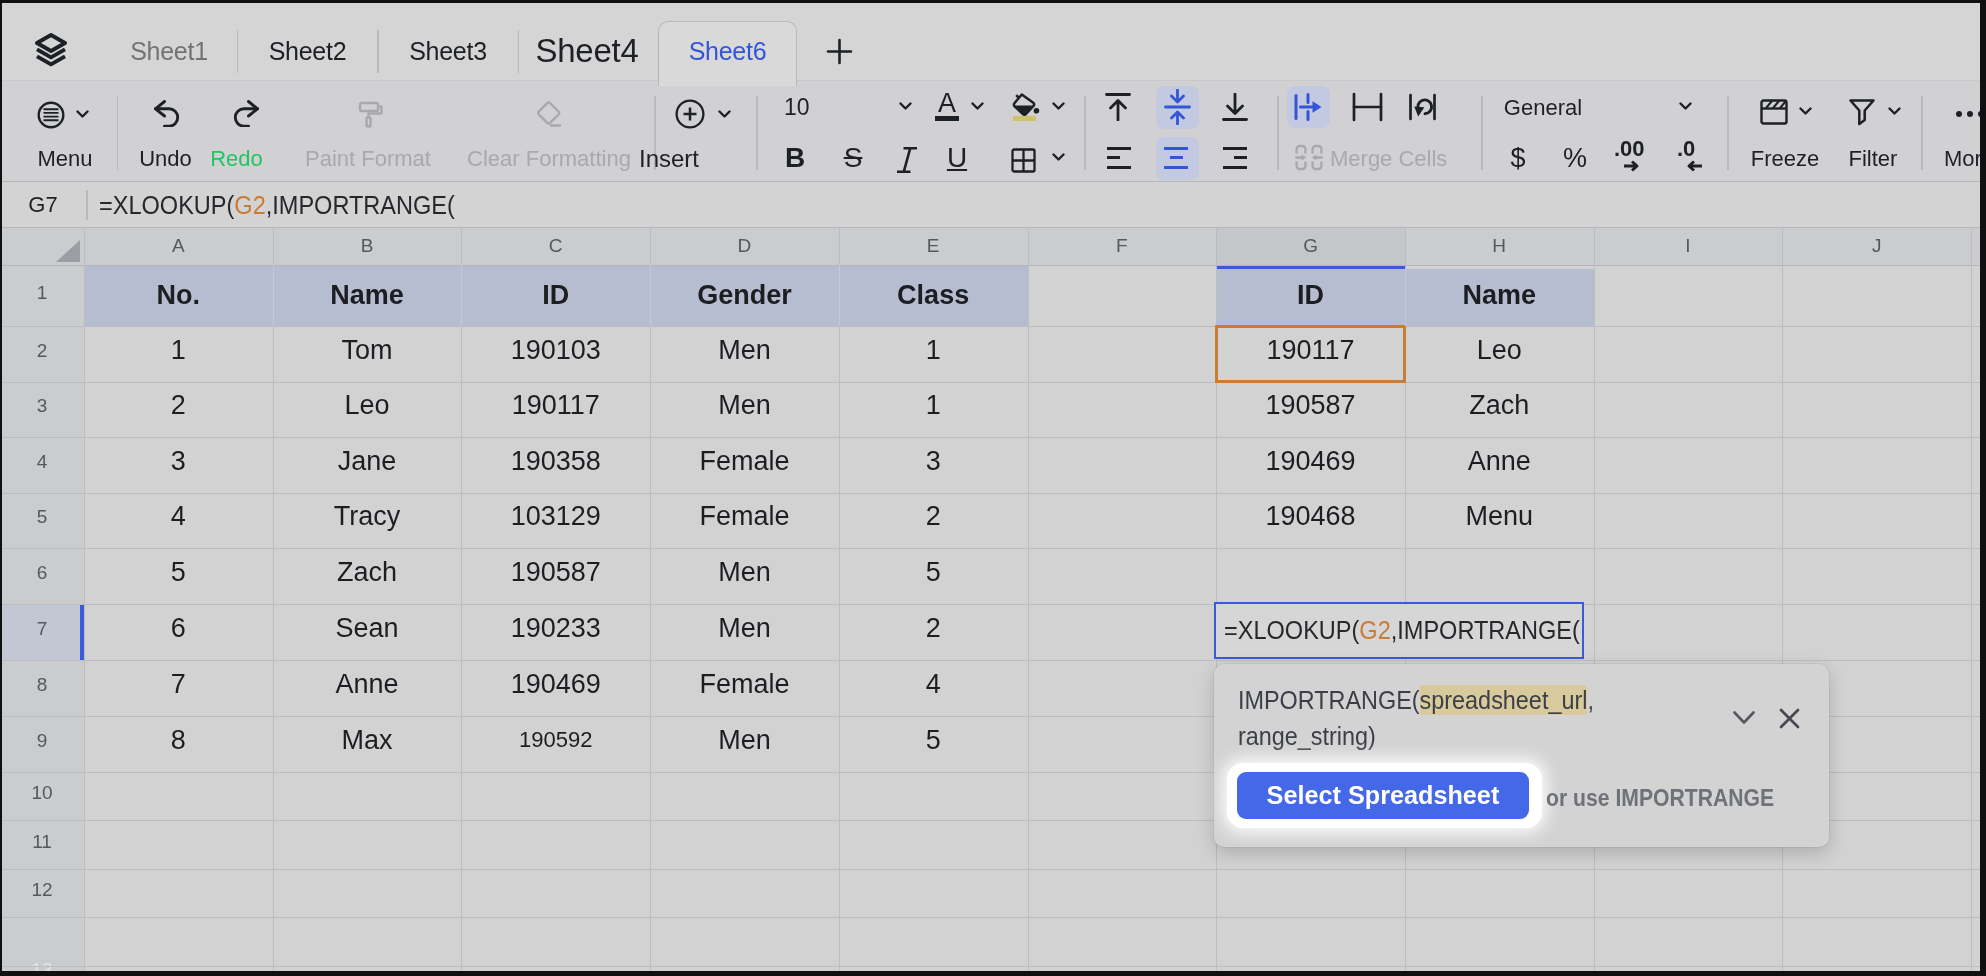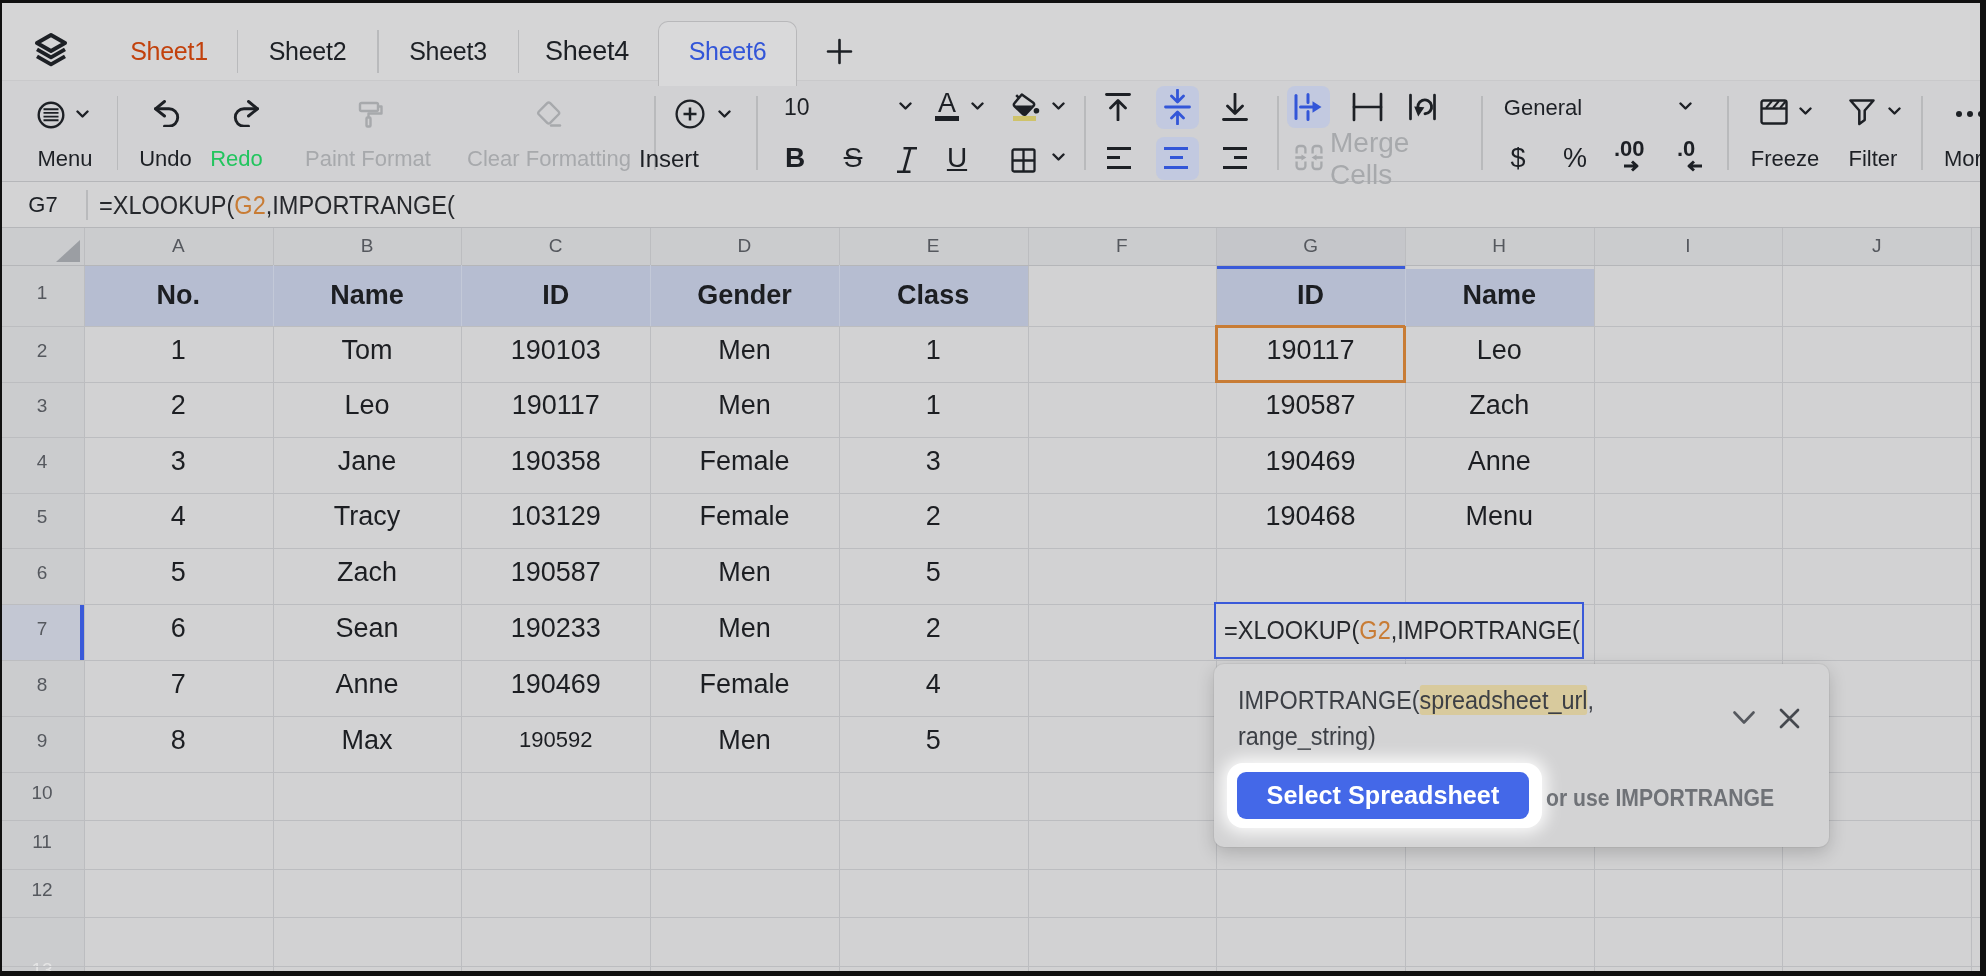--- a/index.html
+++ b/index.html
@@ -12,24 +12,24 @@
 <div class="a" style="left:0px;top:182px;width:1986px;height:46px;background:#d3d3d4;border-bottom:1px solid #b5b6b9;"></div>
 <div class="a" style="left:0px;top:228px;width:1986px;height:748px;background:#d2d2d3;"></div>
 <svg class="a" style="left:35px;top:33px" width="32" height="34" viewBox="0 0 32 34" fill="none" stroke="#1d2025" stroke-width="3.9" stroke-linejoin="round">
 <path d="M16 2 L30 10 L16 18 L2 10 Z"></path>
 <path d="M2 16.4 L16 24.4 L30 16.4"></path>
 <path d="M2 23.4 L16 31.4 L30 23.4"></path>
   </svg>
 <div class="a" style="left:236.5px;top:30px;width:1.5px;height:43px;background:#b9babc;"></div>
 <div class="a" style="left:377px;top:30px;width:1.5px;height:43px;background:#b9babc;"></div>
 <div class="a" style="left:517.5px;top:30px;width:1.5px;height:43px;background:#b9babc;"></div>
-<div class="a ct" style="left:99px;top:30px;width:140px;height:42px;font-size:25px;letter-spacing:-0.25px;color:#c2410c;">Sheet1</div>
+<div class="a ct" style="left:99px;top:30px;width:140px;height:42px;font-size:25px;letter-spacing:-0.25px;color:#737373;">Sheet1</div>
 <div class="a ct" style="left:237.5px;top:30px;width:140px;height:42px;font-size:25px;letter-spacing:-0.25px;color:#1d2025;">Sheet2</div>
 <div class="a ct" style="left:378px;top:30px;width:140px;height:42px;font-size:25px;letter-spacing:-0.25px;color:#1d2025;">Sheet3</div>
-<div class="a ct" style="left:517px;top:30px;width:140px;height:42px;font-size:27px;letter-spacing:-0.25px;color:#1d2025;">Sheet4</div>
+<div class="a ct" style="left:517px;top:30px;width:140px;height:42px;font-size:33px;letter-spacing:-0.25px;color:#1d2025;">Sheet4</div>
 <div class="a" style="left:658px;top:21px;width:139px;height:64.5px;background:#d9d9da;border:1px solid #b8b8ba;border-bottom:none;border-radius:10px 10px 0 0;z-index:3;"></div>
 <div class="a ct" style="left:658px;top:30px;width:139px;height:42px;font-size:25px;letter-spacing:-0.25px;color:#3356d8;z-index:4;">Sheet6</div>
 <svg class="a" style="left:826px;top:38px" width="27" height="27" viewBox="0 0 27 27" stroke="#1d2025" stroke-width="2.6" stroke-linecap="round">
     <path d="M13.5 2 V25 M2 13.5 H25"></path>
   </svg>
 <div class="a" style="left:116.5px;top:96px;width:1.5px;height:74px;background:#b9babc;"></div>
 <div class="a" style="left:654px;top:96px;width:1.5px;height:74px;background:#b9babc;"></div>
 <div class="a" style="left:756px;top:96px;width:1.5px;height:74px;background:#b9babc;"></div>
 <div class="a" style="left:1084px;top:96px;width:1.5px;height:74px;background:#b9babc;"></div>
 <div class="a" style="left:1277px;top:96px;width:1.5px;height:74px;background:#b9babc;"></div>
@@ -151,21 +151,21 @@
 <svg class="a" style="left:1295px;top:144px" width="28" height="27" viewBox="0 0 28 27" fill="none" stroke="#a7a9ac" stroke-width="2.3">
     <path d="M1.6 9.5 V5 a3 3 0 0 1 3 -3 h2.8 a3 3 0 0 1 3 3 v4.5"></path>
     <path d="M17.6 9.5 V5 a3 3 0 0 1 3 -3 h2.8 a3 3 0 0 1 3 3 v4.5"></path>
     <path d="M1.6 17.5 v4.5 a3 3 0 0 0 3 3 h2.8 a3 3 0 0 0 3 -3 v-4.5"></path>
     <path d="M17.6 17.5 v4.5 a3 3 0 0 0 3 3 h2.8 a3 3 0 0 0 3 -3 v-4.5"></path>
     <path d="M0.3 13.5 H7.2" stroke-width="2.6"></path>
     <path d="M6.5 10.6 L11.4 13.5 L6.5 16.4 Z" fill="#a7a9ac" stroke="none"></path>
     <path d="M27.7 13.5 H20.8" stroke-width="2.6"></path>
     <path d="M21.5 10.6 L16.6 13.5 L21.5 16.4 Z" fill="#a7a9ac" stroke="none"></path>
   </svg>
-<div class="a ct" style="left:1330px;top:146px;width:140px;height:26px;font-size:28px;color:#a7a9ac;justify-content:flex-start;">Merge Cells</div>
+<div class="a ct" style="left:1330px;top:146px;width:140px;height:26px;font-size:22px;color:#a7a9ac;justify-content:flex-start;">Merge Cells</div>
 <div class="a ct" style="left:1453px;top:95px;width:180px;height:26px;font-size:22px;color:#1d2025;">General</div>
 <svg class="a" style="left:1679px;top:102px" width="13" height="8" viewBox="0 0 13 8" fill="none" stroke="#1d2025" stroke-width="2.4" stroke-linecap="round" stroke-linejoin="round">
     <path d="M1.5 1.5 L6.5 6.5 L11.5 1.5"></path>
   </svg>
 <div class="a ct" style="left:1495px;top:140px;width:46px;height:36px;font-size:27px;color:#1d2025;">$</div>
 <div class="a ct" style="left:1552px;top:140px;width:46px;height:36px;font-size:27px;color:#1d2025;">%</div>
 <svg class="a" style="left:1614px;top:136px" width="40" height="38" viewBox="0 0 40 38" fill="none">
     <text x="0" y="20" font-size="22" font-weight="600" fill="#1d2025" font-family="Liberation Sans">.00</text>
     <path d="M10 30 H22 M18 25.5 L23 30 L18 34.5" stroke="#1d2025" stroke-width="3" stroke-linejoin="round" fill="none"></path>
   </svg>

